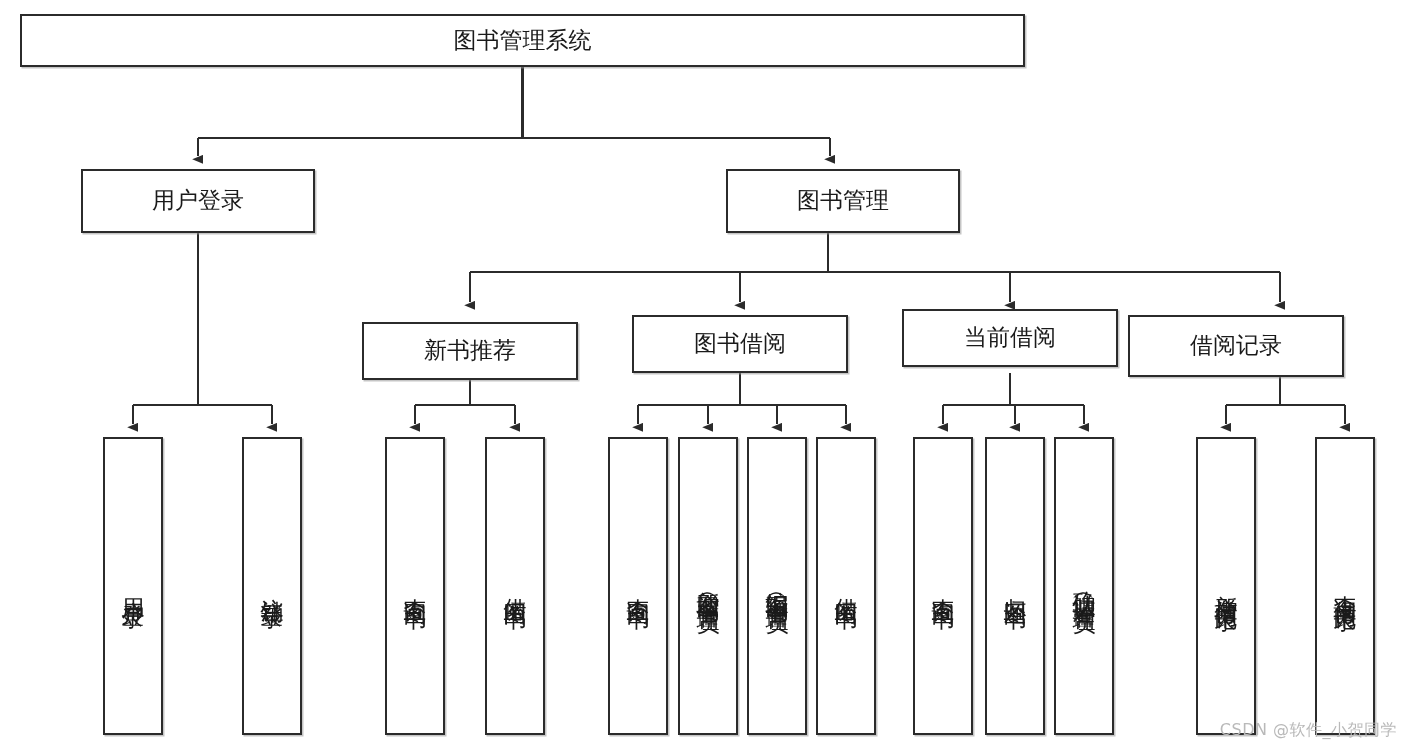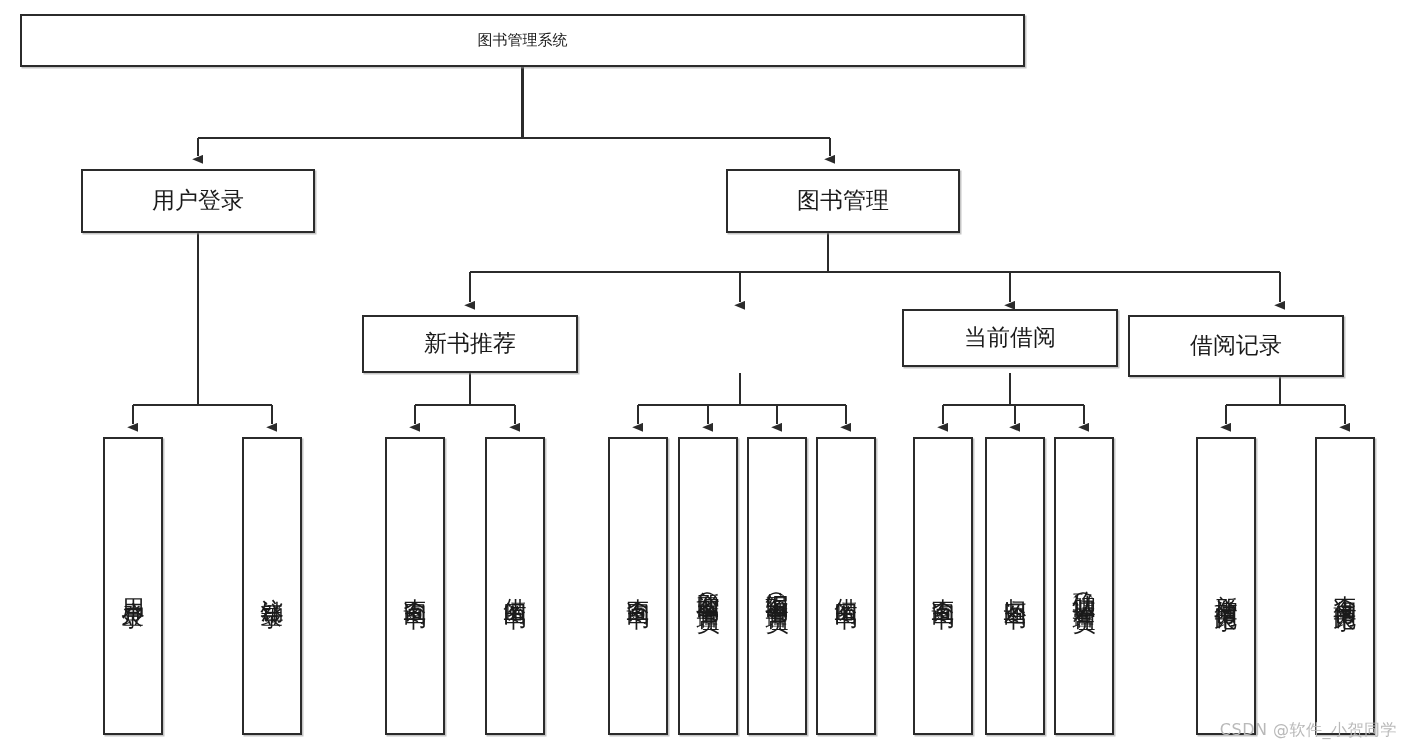--- a/index.html
+++ b/index.html
@@ -40,21 +40,21 @@
     display: block;
     text-align: center;
     line-height: 1.18;
     white-space: nowrap;
   }
   
   .node.horiz .node-label {
     font-size: 23px;
   }
   .node.root .node-label {
-    font-size: 15px;
+    font-size: 23px;
   }
   
   .node.vert {
     align-items: center;
     justify-content: center;
   }
   .node.vert .node-label {
     writing-mode: vertical-rl;
     text-orientation: upright;
     font-size: 23px;
@@ -133,22 +133,25 @@
     <span class="node-label">图书管理系统</span>
   </div>
 
   <div class="node horiz" style="left:81px; top:169px; width:234px; height:64px;">
     <span class="node-label">用户登录</span>
   </div>
   <div class="node horiz" style="left:711px; top:169px; width:234px; height:64px;margin-left:15px;">
     <span class="node-label">图书管理</span>
   </div>
 
-  <div class="node horiz" style="left:362px; top:315px; width:216px; height:58px;">
+  <div class="node horiz" style="left:362px; top:322px; width:216px; height:58px;">
     <span class="node-label">新书推荐</span>
+  </div>
+  <div class="node horiz" style="left:632px; top:315px; width:216px; height:58px;">
+    <span class="node-label">图书借阅</span>
   </div>
   <div class="node horiz" style="left:902px; top:309px; width:216px; height:58px;">
     <span class="node-label">当前借阅</span>
   </div>
   <div class="node horiz" style="left:1128px; top:315px; width:216px; height:62px;">
     <span class="node-label">借阅记录</span>
   </div>
 
   <div class="node vert" style="left:103px; top:437px; width:60px; height:298px;">
     <span class="node-label">用户登录</span>

